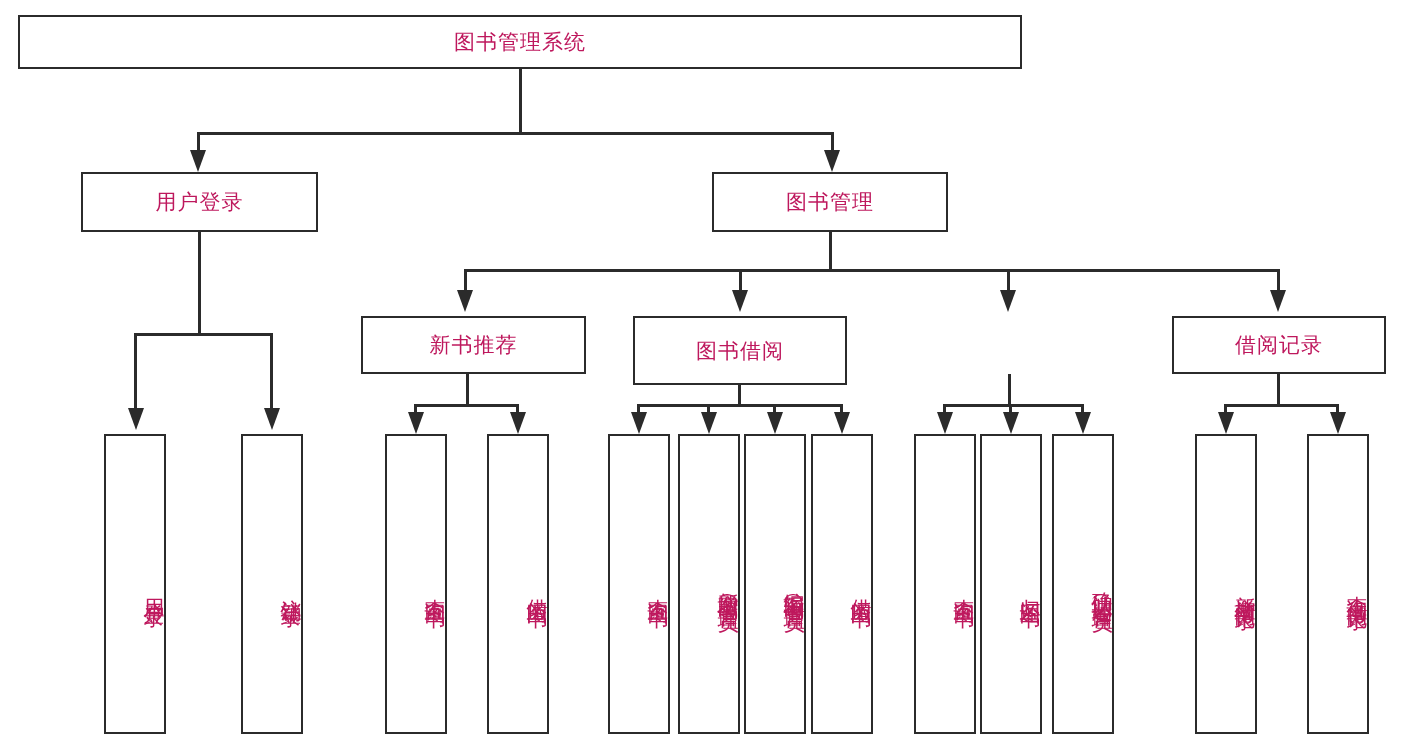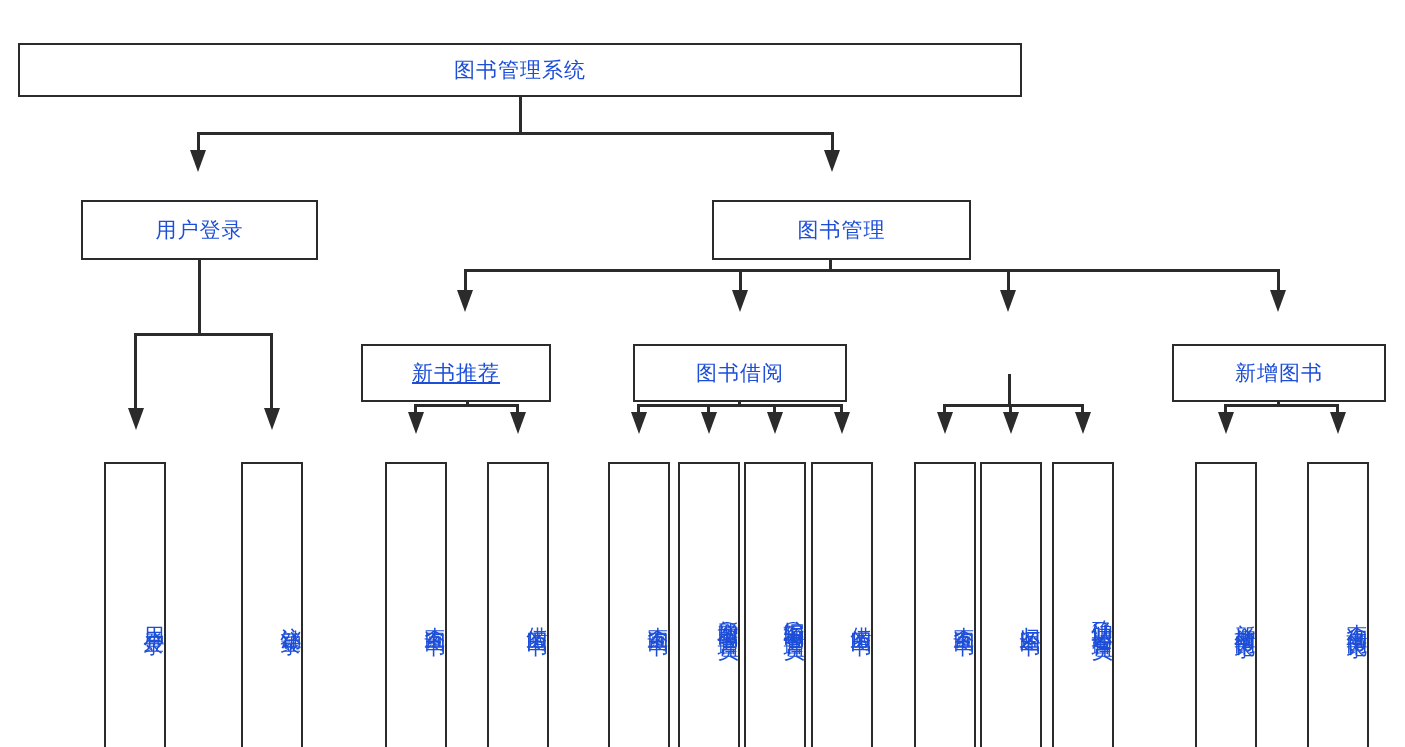--- a/index.html
+++ b/index.html
@@ -18,23 +18,22 @@
     overflow: hidden;
   }
   .node {
     position: absolute;
     box-sizing: border-box;
     border: 2.5px solid #2b2b2b;
     background: #ffffff;
     display: flex;
     align-items: center;
     justify-content: center;
-    color: #1d4ed8;
+    color: #be185d;
     z-index: 3;
-    margin-top: 28px;
   }
   .node.horiz {
     font-size: 21px;
     letter-spacing: 1px;
     white-space: nowrap;
   }
   .node.vert {
     writing-mode: vertical-rl;
     text-orientation: upright;
     font-size: 21px;
@@ -88,21 +87,21 @@
   <div class="edge h" style="left:197px; top:132px; width:637px; height:3px;"></div>
 
   <div class="edge v" style="left:197px; top:132px; width:3px; height:22px;"></div>
   <div class="arrow" style="left:190px; top:150px;"></div>
   <div class="edge v" style="left:831px; top:132px; width:3px; height:22px;"></div>
   <div class="arrow" style="left:824px; top:150px;"></div>
 
   <div class="node horiz" style="left:81px; top:172px; width:237px; height:60px;">
     <span>用户登录</span>
   </div>
-  <div class="node horiz" style="left:712px; top:172px; width:259px; height:60px;">
+  <div class="node horiz" style="left:712px; top:172px; width:236px; height:60px;">
     <span>图书管理</span>
   </div>
 
   <div class="edge v" style="left:198px; top:232px; width:3px; height:103px;"></div>
   <div class="edge h" style="left:134px; top:333px; width:139px; height:3px;"></div>
   <div class="edge v" style="left:134px; top:333px; width:3px; height:79px;"></div>
   <div class="arrow" style="left:128px; top:408px;"></div>
   <div class="edge v" style="left:270px; top:333px; width:3px; height:79px;"></div>
   <div class="arrow" style="left:264px; top:408px;"></div>
 
@@ -110,28 +109,28 @@
   <div class="edge h" style="left:464px; top:269px; width:816px; height:3px;"></div>
   <div class="edge v" style="left:464px; top:269px; width:3px; height:26px;"></div>
   <div class="arrow" style="left:457px; top:290px;"></div>
   <div class="edge v" style="left:739px; top:269px; width:3px; height:26px;"></div>
   <div class="arrow" style="left:732px; top:290px;"></div>
   <div class="edge v" style="left:1007px; top:269px; width:3px; height:26px;"></div>
   <div class="arrow" style="left:1000px; top:290px;"></div>
   <div class="edge v" style="left:1277px; top:269px; width:3px; height:26px;"></div>
   <div class="arrow" style="left:1270px; top:290px;"></div>
 
-  <div class="node horiz" style="left:361px; top:316px; width:190px; height:58px;text-decoration:underline;">
+  <div class="node horiz" style="left:361px; top:316px; width:225px; height:58px;">
     <span>新书推荐</span>
   </div>
-  <div class="node horiz" style="left:633px; top:316px; width:214px; height:58px;">
+  <div class="node horiz" style="left:633px; top:316px; width:214px; height:69px;">
     <span>图书借阅</span>
   </div>
   <div class="node horiz" style="left:1172px; top:316px; width:214px; height:58px;">
-    <span>新增图书</span>
+    <span>借阅记录</span>
   </div>
 
   <div class="edge v" style="left:466px; top:374px; width:3px; height:32px;"></div>
   <div class="edge h" style="left:414px; top:404px; width:104px; height:3px;"></div>
   <div class="edge v" style="left:414px; top:404px; width:3px; height:12px;"></div>
   <div class="arrow" style="left:408px; top:412px;"></div>
   <div class="edge v" style="left:516px; top:404px; width:3px; height:12px;"></div>
   <div class="arrow" style="left:510px; top:412px;"></div>
 
   <div class="edge v" style="left:738px; top:374px; width:3px; height:32px;"></div>

